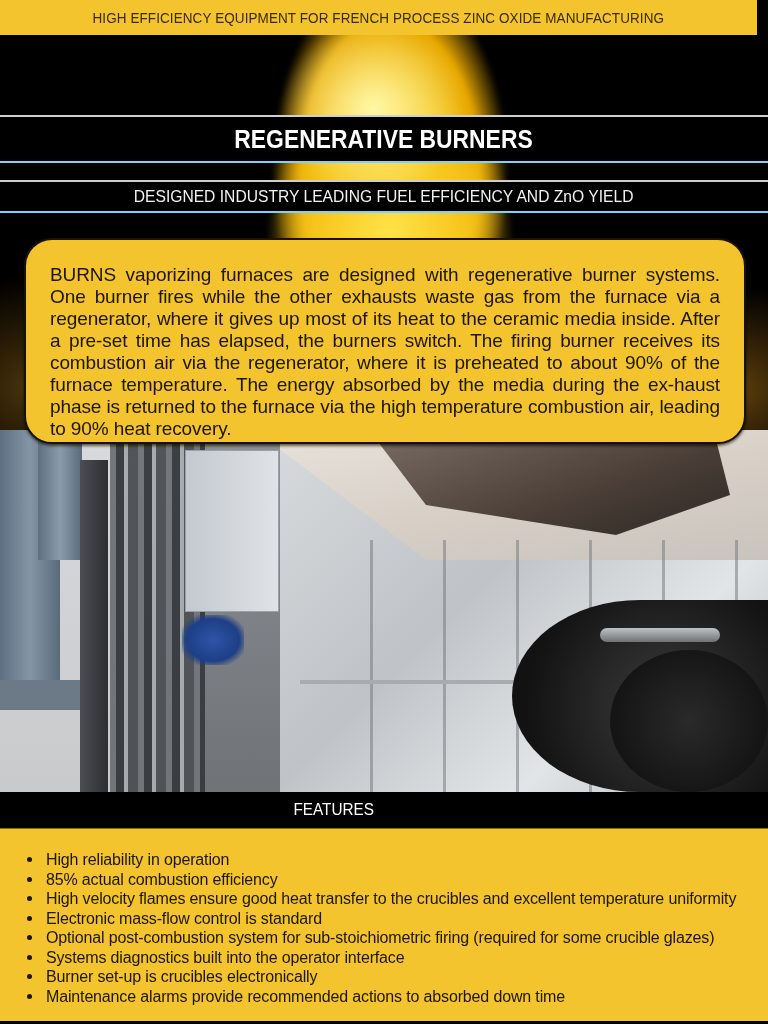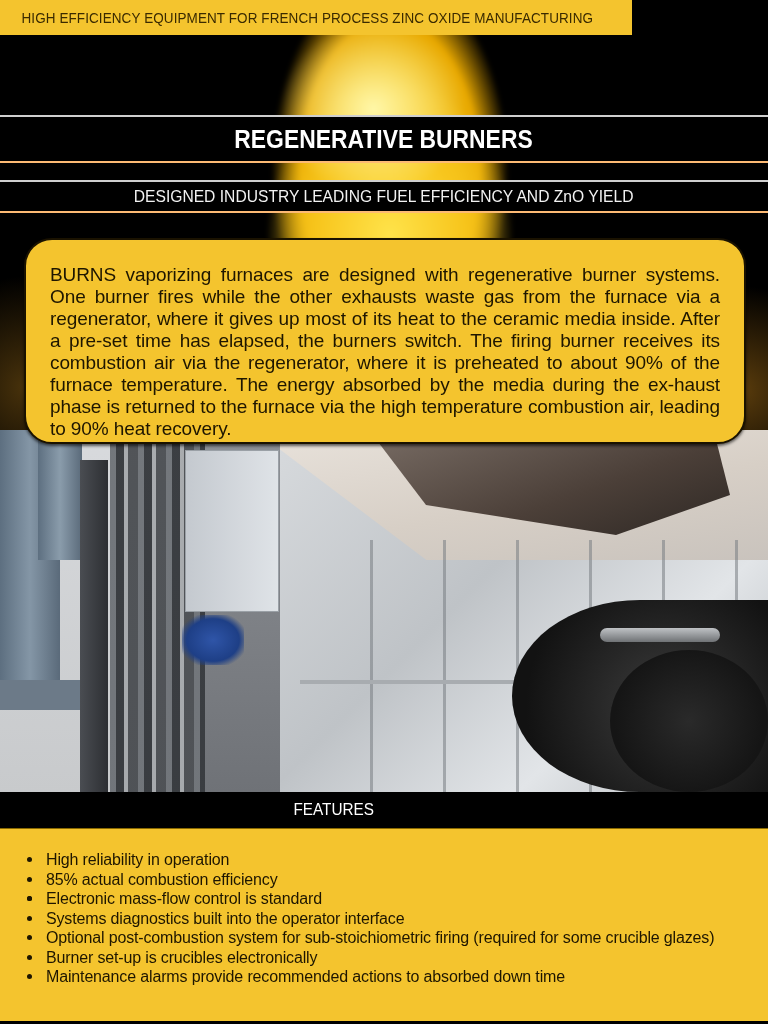--- a/index.html
+++ b/index.html
@@ -1,22 +1,22 @@
 <!DOCTYPE html>
 <html><head>
 <meta charset="utf-8">
 <style>
   html, body { margin: 0; padding: 0; }
   body {
     width: 768px; height: 1024px; position: relative; overflow: hidden;
     background: #000; font-family: "Liberation Sans", sans-serif;
   }
   .top-bar {
-    position: absolute; left: 0; top: 0; width: 632px; height: 35px;
-    background: #F4C42E; display: flex; align-items: center; justify-content: flex-start;
+    position: absolute; left: 0; top: 0; width: 757px; height: 35px;
+    background: #F4C42E; display: flex; align-items: center; justify-content: center;
   }
   .top-bar span {
     font-size: 14.5px; color: #3a2a00; letter-spacing: 0.1px; transform: scaleX(0.93);
     white-space: nowrap;
   }
   .hero {
     position: absolute; left: 0; top: 35px; width: 768px; height: 400px;
     background: #000; overflow: hidden;
   }
   .flame {
@@ -30,21 +30,21 @@
   .flame-glow-l {
     position: absolute; left: 0; top: 240px; width: 120px; height: 160px;
     background: radial-gradient(ellipse at 20% 70%, rgba(130,90,20,0.55) 0%, rgba(0,0,0,0) 70%);
   }
   .flame-glow-r {
     position: absolute; right: 0; top: 250px; width: 140px; height: 150px;
     background: radial-gradient(ellipse at 80% 70%, rgba(150,100,20,0.6) 0%, rgba(0,0,0,0) 70%);
   }
   .band {
     position: absolute; left: 0; width: 768px; background: #000;
-    border-top: 2px solid #cfcfcf; border-bottom: 2px solid #fdba74;
+    border-top: 2px solid #cfcfcf; border-bottom: 2px solid #7dd3fc;
     display: flex; align-items: center; justify-content: center; box-sizing: border-box;
   }
   .band.title { top: 115px; height: 48px; }
   .band.title span {
     color: #fff; font-weight: bold; font-size: 26px; transform: scaleX(0.88); white-space: nowrap;
   }
   .band.sub { top: 180px; height: 33px; }
   .band.sub span {
     color: #f2f2f2; font-size: 17px; transform: scaleX(0.92); white-space: nowrap;
   }
@@ -172,22 +172,22 @@
 </div>
 
 <div class="features-bar">
   <span>FEATURES</span>
 </div>
 
 <div class="features-panel">
   <ul>
     <li><span class="bullet"></span><span>High reliability in operation</span></li>
     <li><span class="bullet"></span><span>85% actual combustion efficiency</span></li>
-    <li><span class="bullet"></span></li>
+    <li><span class="bullet"></span><span>High velocity flames ensure good heat transfer to the crucibles and excellent temperature uniformity</span></li>
     <li><span class="bullet"></span><span>Electronic mass-flow control is standard</span></li>
+    <li><span class="bullet"></span><span>Optional post-combustion system for sub-stoichiometric firing (required for some crucible glazes)</span></li>
     <li><span class="bullet"></span><span>Systems diagnostics built into the operator interface</span></li>
-    <li><span class="bullet"></span><span>Optional post-combustion system for sub-stoichiometric firing (required for some crucible glazes)</span></li>
     <li><span class="bullet"></span><span>Burner set-up is crucibles electronically</span></li>
     <li><span class="bullet"></span><span>Maintenance alarms provide recommended actions to absorbed down time</span></li>
   </ul>
 </div>
 
 <div class="bottom-strip"></div>
 
 </body></html>

